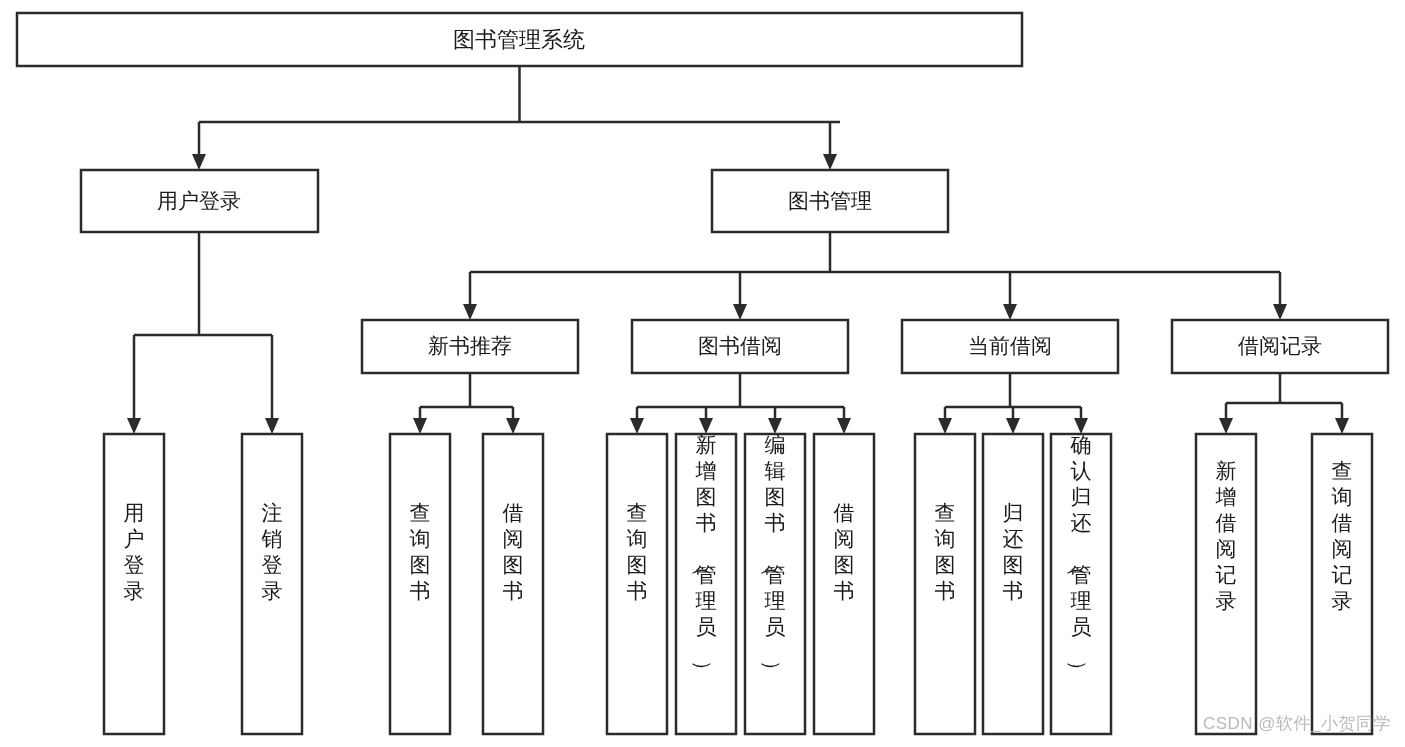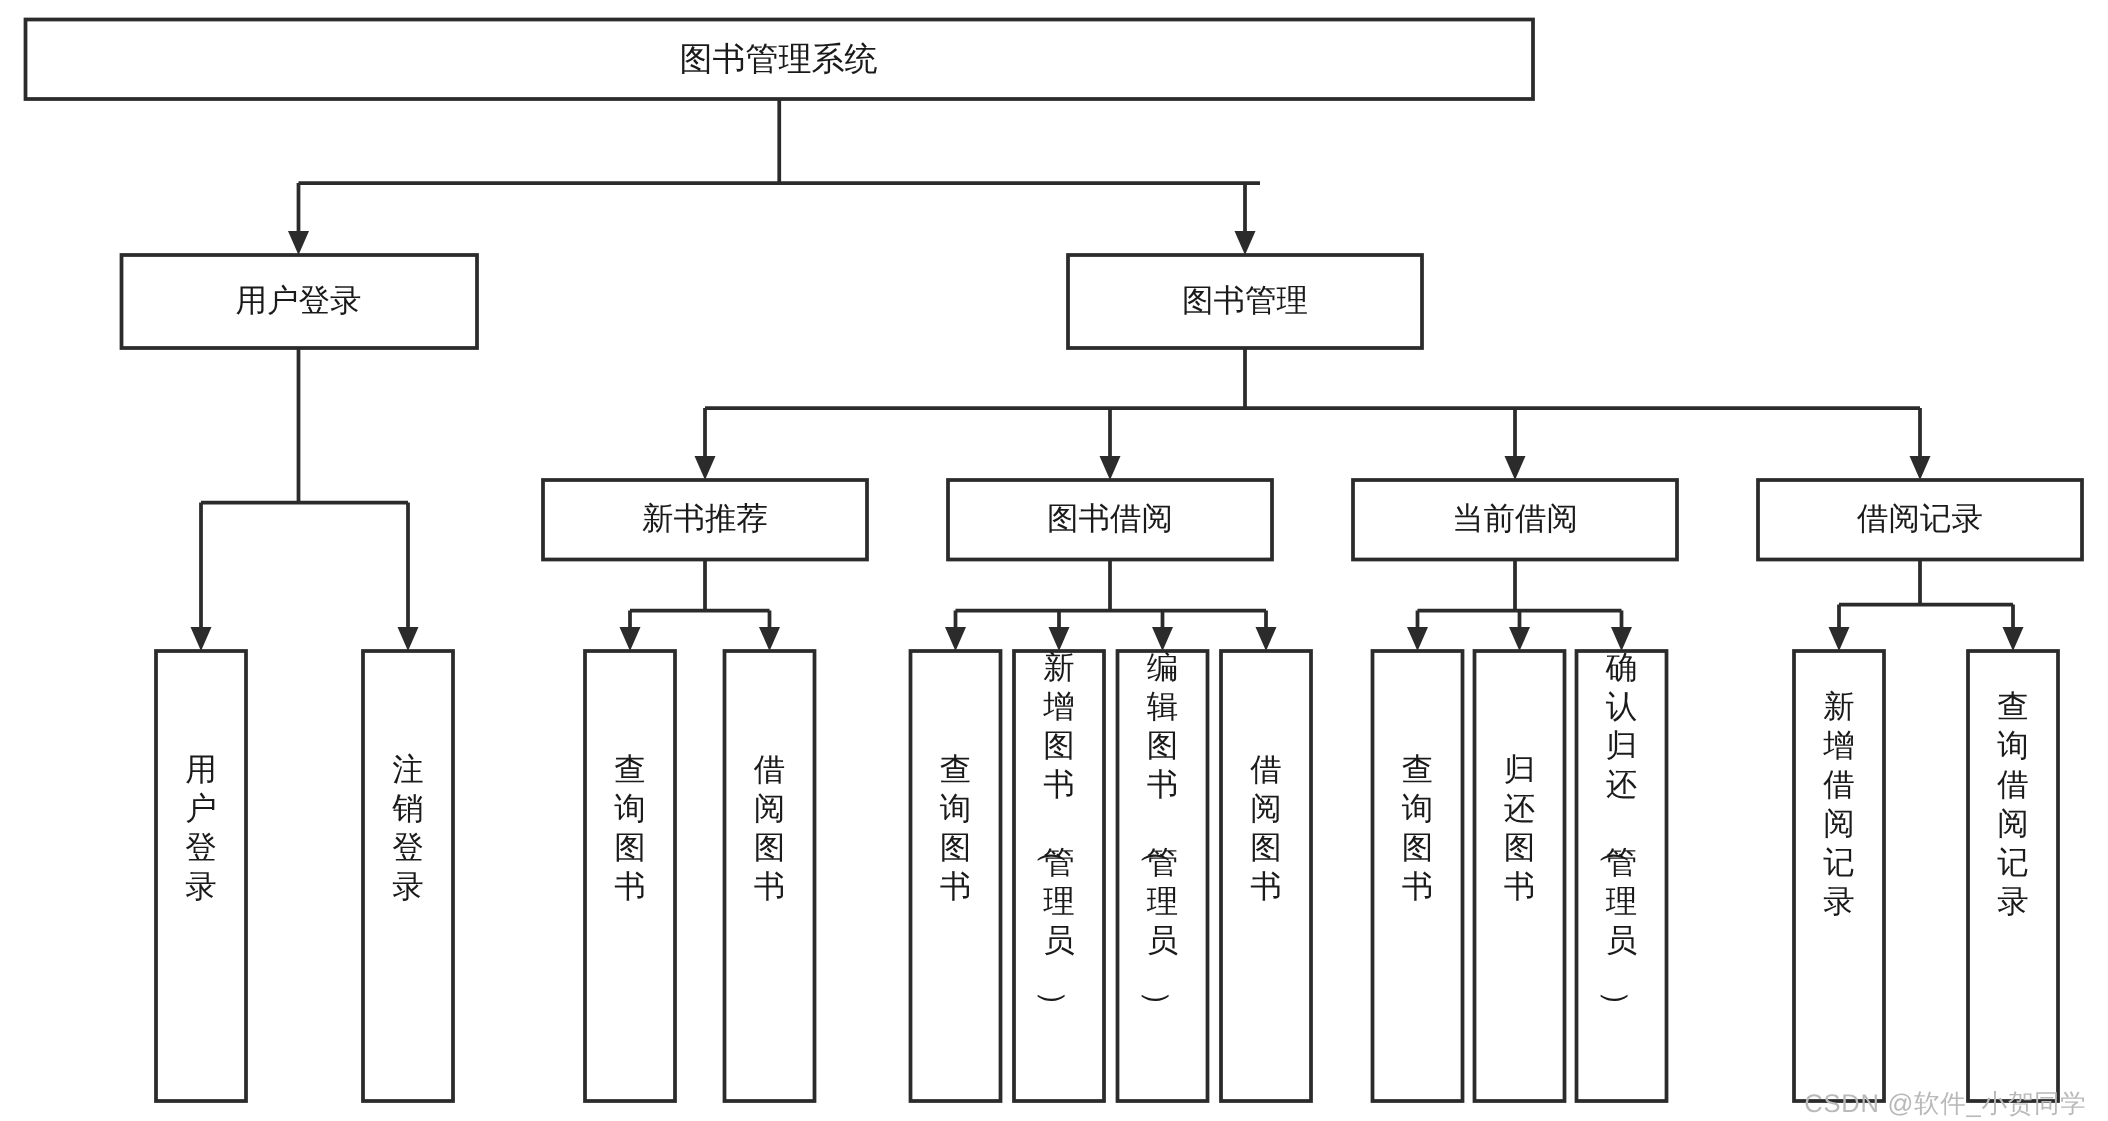--- a/index.html
+++ b/index.html
@@ -45,21 +45,21 @@
     stroke-width: 2.5;
     fill: none;
   }
   .arrow-head {
     fill: #2b2b2b;
     stroke: none;
   }
   .watermark {
     position: absolute;
     right: 14px;
-    bottom: 0;
+    bottom: 12px;
     font-family: "Liberation Sans", "DejaVu Sans", sans-serif;
     font-size: 17px;
     color: #b9b9b9;
     letter-spacing: 0.5px;
     white-space: nowrap;
     pointer-events: none;
   }
 </style>
 </head>
 <body>

